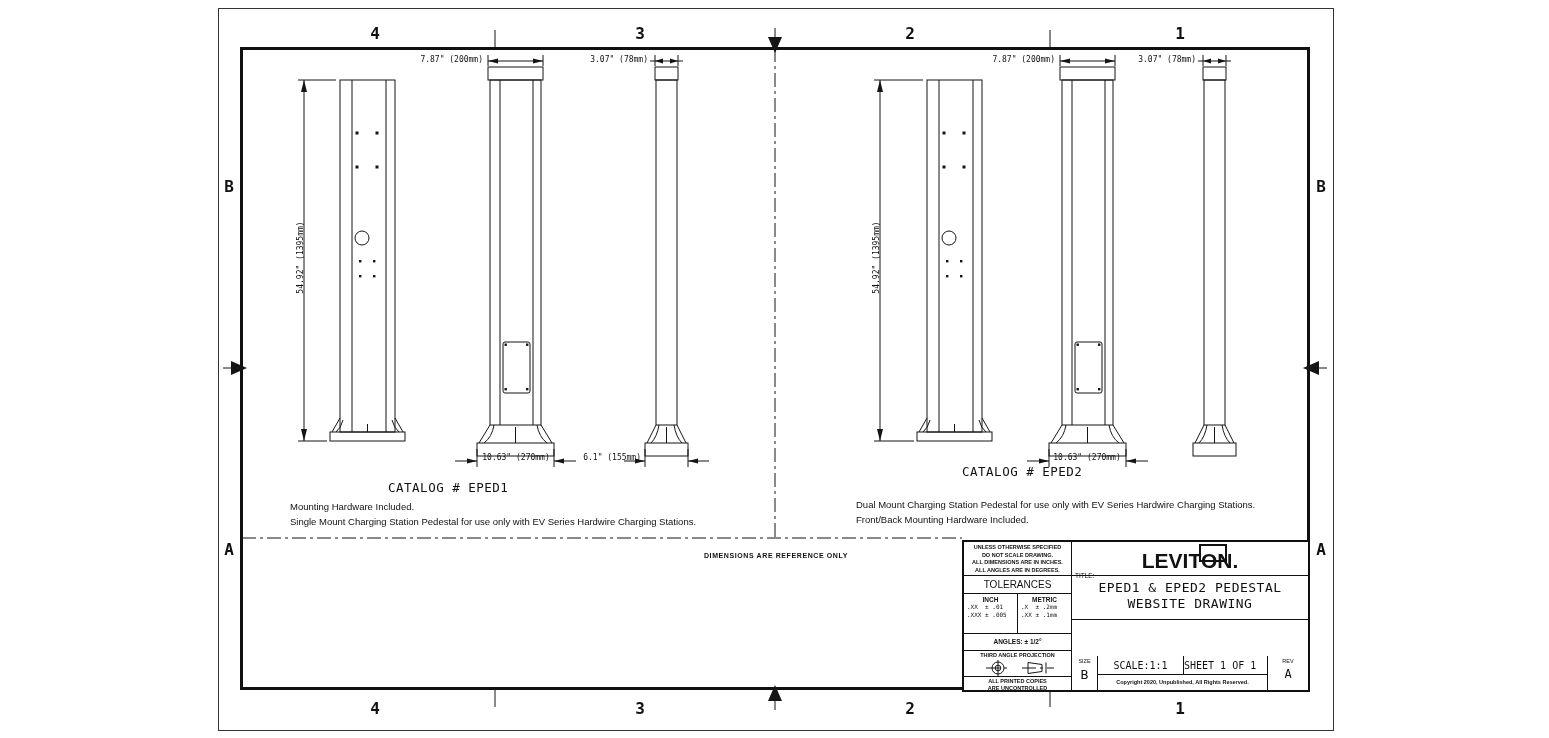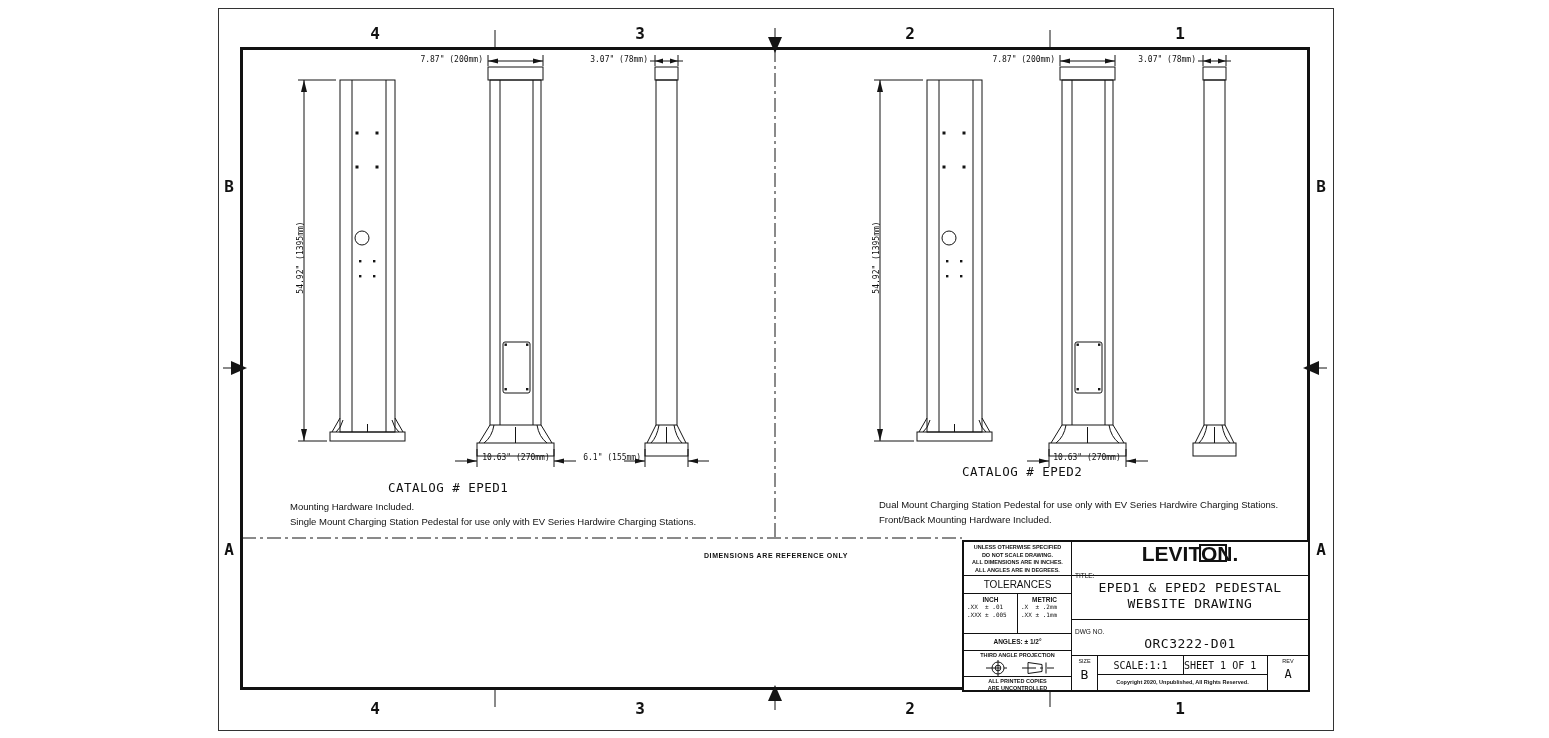--- a/index.html
+++ b/index.html
@@ -27,21 +27,21 @@
   .br{border-right:1.5px solid #111;}
   .bb{border-bottom:1.5px solid #111;}
   .spec-line{font:bold 5.5px "Liberation Sans",sans-serif;line-height:7.5px;text-align:center;}
   .tol{font:10px "Liberation Sans",sans-serif;line-height:17px;text-align:center;}
   .hd{font:bold 6.5px "Liberation Sans",sans-serif;text-align:center;margin-top:2px;}
   .trow{font:6px "DejaVu Sans Mono",monospace;line-height:8px;padding-left:3px;white-space:pre;}
   .ang{font:bold 6.5px "Liberation Sans",sans-serif;line-height:16px;text-align:center;}
   .tiny{font:bold 5.5px "Liberation Sans",sans-serif;line-height:6.5px;text-align:center;}
   .lbl{position:absolute;left:3px;top:2px;font:6.5px "Liberation Sans",sans-serif;}
   .big{font:13px "DejaVu Sans Mono",monospace;letter-spacing:.5px;text-align:center;line-height:16px;}
-  .logo-text{font:900 21px "Liberation Sans",sans-serif;text-align:center;letter-spacing:0;}
+  .logo-text{font:900 21px "Liberation Sans",sans-serif;text-align:center;padding-top:7px;letter-spacing:0;}
   .logo-box{position:absolute;left:127px;top:2px;width:24px;height:14px;border:2px solid #111;}
   .sv{font:13px "DejaVu Sans Mono",monospace;text-align:center;}
   .copy{font:bold 5.5px "Liberation Sans",sans-serif;text-align:center;line-height:14px;}
 </style>
 </head>
 <body>
 
 <div id="page">
 
   <svg width="1549" height="738">
@@ -204,21 +204,21 @@
   <div class="txt dim r" style="left:967px;top:55px;">7.87" (200mm)</div>
   <div class="txt dim r" style="left:1108px;top:55px;">3.07" (78mm)</div>
   <div class="txt dim c" style="left:1050px;top:453px;width:74px;">10.63" (270mm)</div>
 
   <div class="txt cat" style="left:388px;top:480px;">CATALOG # EPED1</div>
   <div class="txt desc" style="left:290px;top:499px;">
     <div>Mounting Hardware Included.</div>
     <div>Single Mount Charging Station Pedestal for use only with EV Series Hardwire Charging Stations.</div>
   </div>
   <div class="txt cat" style="left:962px;top:464px;">CATALOG # EPED2</div>
-  <div class="txt desc" style="left:879px;top:497px;">
+  <div class="txt desc" style="left:856px;top:497px;">
     <div>Dual Mount Charging Station Pedestal for use only with EV Series Hardwire Charging Stations.</div>
     <div>Front/Back Mounting Hardware Included.</div>
   </div>
 
   <div class="txt note" style="left:666px;top:552px;">DIMENSIONS ARE REFERENCE ONLY</div>
 
   <div class="tb">
 
     <div class="cell br bb" style="left:0;top:0;width:108px;height:34px;padding-top:2px;">
       <div class="spec-line">UNLESS OTHERWISE SPECIFIED</div>
@@ -257,24 +257,20 @@
 
     <div class="cell bb" style="left:108px;top:0;width:236px;height:34px;">
       <div class="logo-box"></div>
       <div class="logo-text">LEVITON.</div>
     </div>
     <div class="cell bb" style="left:108px;top:28px;width:236px;height:50px;">
       <div class="lbl">TITLE:</div>
       <div class="big" style="margin-top:10px;">EPED1 &amp; EPED2 PEDESTAL</div>
       <div class="big">WEBSITE DRAWING</div>
     </div>
-    <div class="cell bb" style="left:108px;top:84px;width:236px;height:30px;">
-      <div class="lbl">DWG NO.</div>
-      <div class="big" style="margin-top:10px;">ORC3222-D01</div>
-    </div>
     <div class="cell br" style="left:108px;top:114px;width:26px;height:34px;">
       <div class="tiny" style="font-weight:normal;margin-top:2px;">SIZE</div>
       <div class="sv" style="margin-top:2px;">B</div>
     </div>
     <div class="cell br bb" style="left:134px;top:114px;width:86px;height:19px;font:10px 'DejaVu Sans Mono',monospace;line-height:19px;text-align:center;">SCALE:1:1</div>
     <div class="cell br bb" style="left:220px;top:114px;width:84px;height:19px;font:10px 'DejaVu Sans Mono',monospace;line-height:19px;text-align:left;">SHEET 1 OF 1</div>
     <div class="cell br copy" style="left:134px;top:133px;width:170px;height:15px;">Copyright 2020, Unpublished, All Rights Reserved.</div>
     <div class="cell" style="left:304px;top:114px;width:40px;height:34px;">
       <div class="tiny" style="font-weight:normal;margin-top:2px;">REV</div>
       <div class="sv" style="font-size:12px;margin-top:2px;">A</div>

